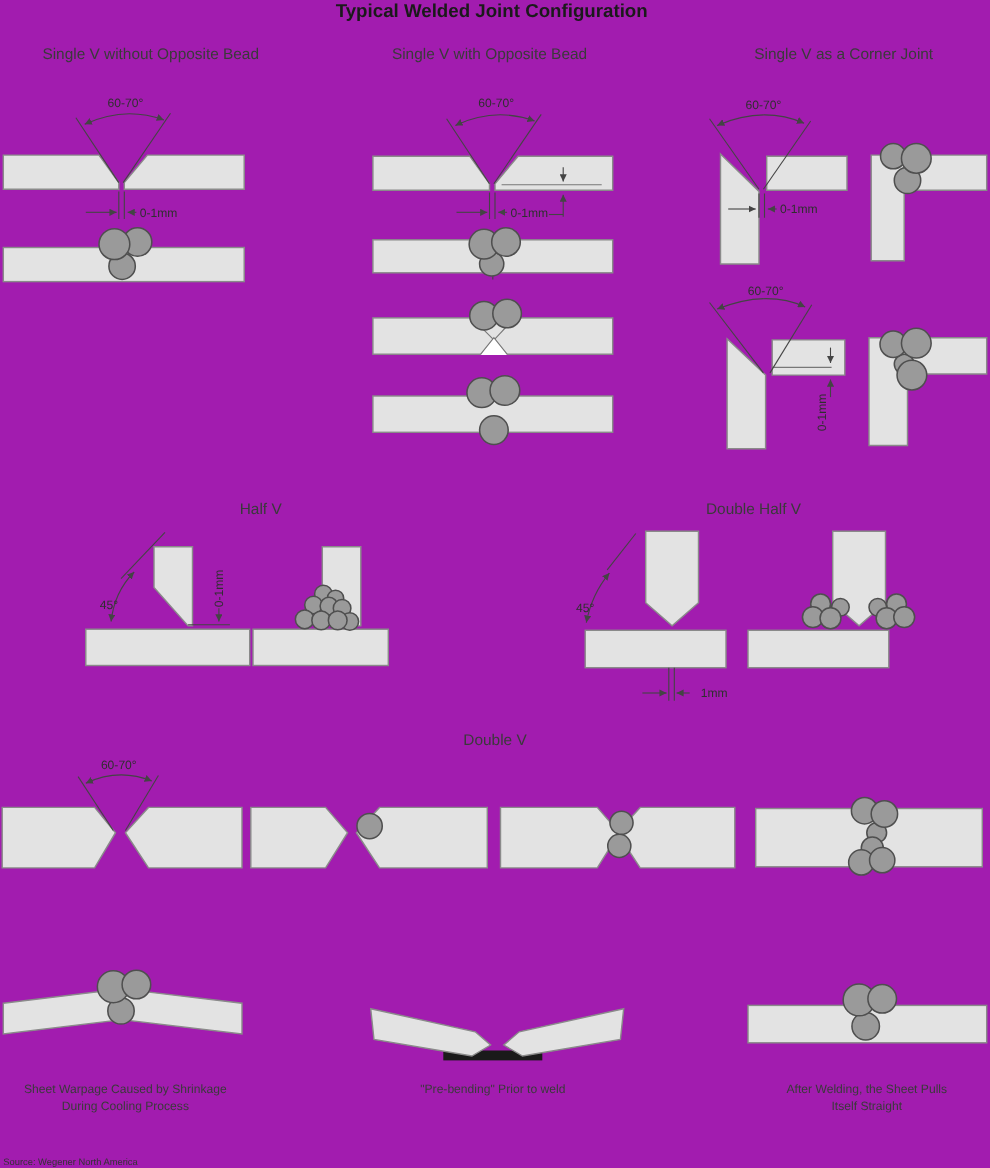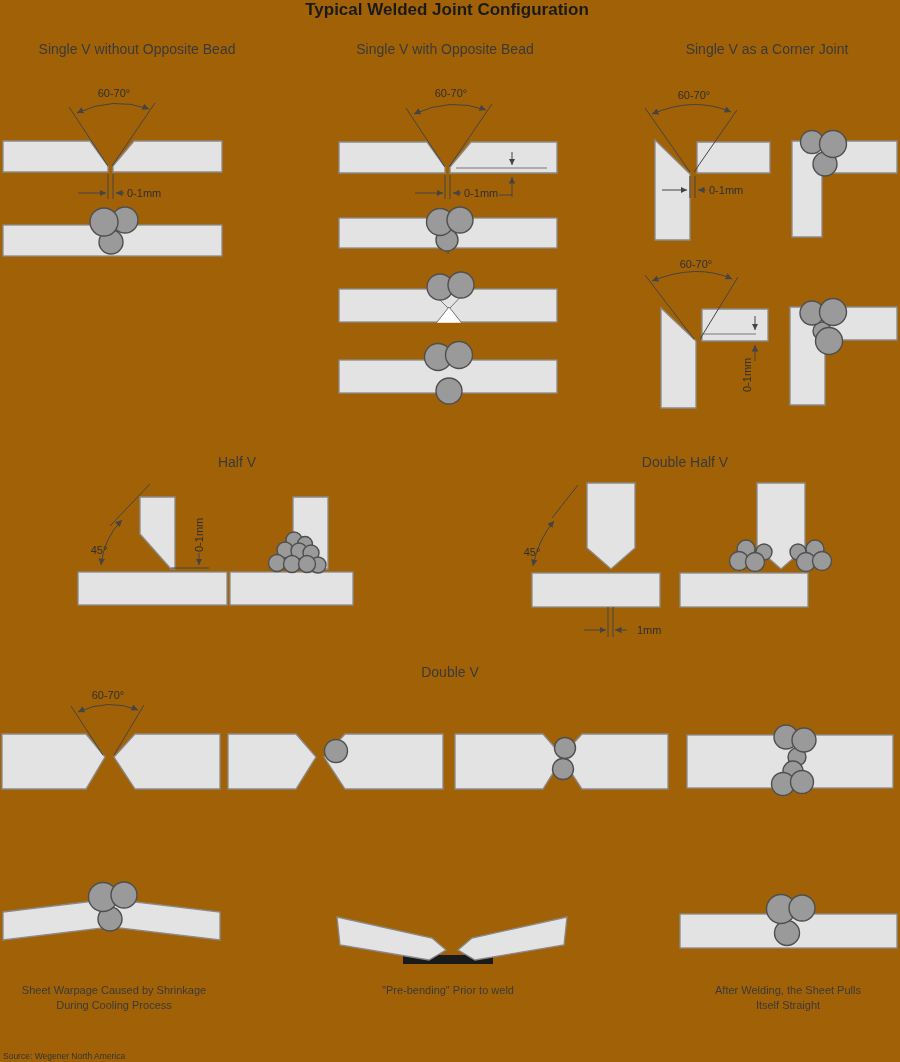--- a/index.html
+++ b/index.html
@@ -1,16 +1,16 @@
 <!DOCTYPE html>
 <html><head>
 <meta charset="utf-8">
 <style>
   html,body{margin:0;padding:0;background:#ffffff;}
-  #stage{position:relative;width:900px;height:1062px;background:#a16207;overflow:hidden;}
+  #stage{position:relative;width:900px;height:1062px;background:#a21caf;overflow:hidden;}
   svg{display:block;}
   .plate{fill:#e3e3e3;stroke:#8a8a8a;stroke-width:1.3;}
   .bead{fill:#9a9a9a;stroke:#4f4f4f;stroke-width:1.4;}
   .dim{stroke:#444444;stroke-width:1;fill:none;}
   .thin{stroke:#777777;stroke-width:1;fill:none;}
   .notch{fill:#ffffff;stroke:none;}
   .bar{fill:#1a1a1a;stroke:none;}
   .title{font:bold 17px "Liberation Sans",sans-serif;fill:#1a1a1a;text-anchor:middle;}
   .head{font:14px "Liberation Sans",sans-serif;fill:#3a3a3a;text-anchor:middle;}
   .lbl{font:11px "Liberation Sans",sans-serif;fill:#2f2f2f;}

